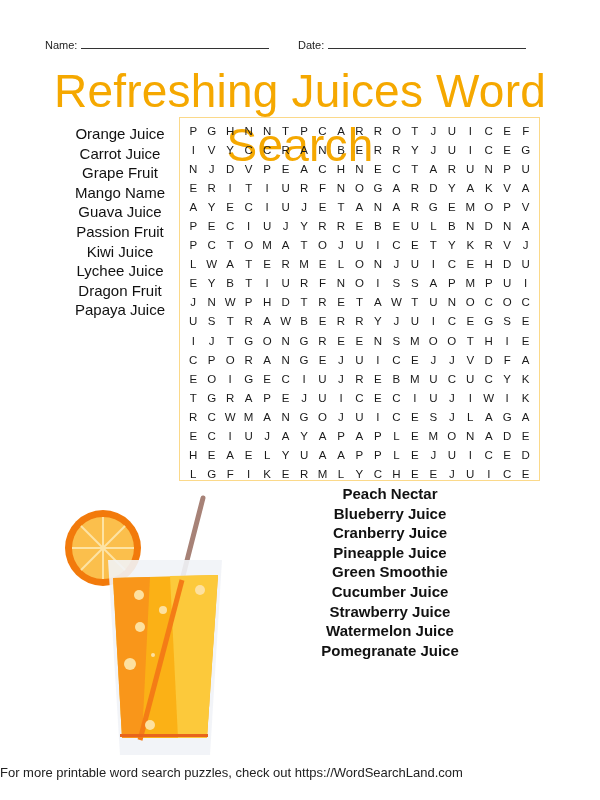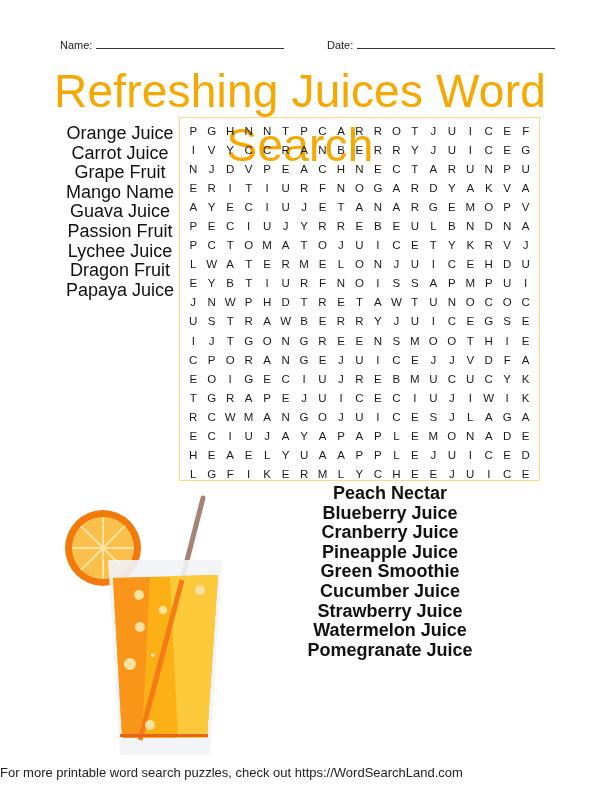--- a/index.html
+++ b/index.html
@@ -1,28 +1,28 @@
 <!DOCTYPE html>
 <html><head>
 <meta charset="utf-8">
 <style>
   html, body { margin:0; padding:0; background:#ffffff; }
   body { width:600px; height:800px; position:relative; overflow:hidden;
          font-family:"Liberation Sans", "DejaVu Sans", sans-serif; color:#1a1a1a; }
   .hdr { position:absolute; top:38px; font-size:11px; color:#222; }
   .hdr .line { display:inline-block; border-bottom:1px solid #333; height:10px; vertical-align:baseline; margin-left:4px; }
-  #name-field { left:60px; }
-  #date-field { left:327px; }
+  #name-field { left:45px; }
+  #date-field { left:298px; }
   .title { position:absolute; top:64px; left:0; width:600px; text-align:center;
            font-size:46px; color:#f5a800; letter-spacing:0.2px; }
   .grid { position:absolute; left:179px; top:117px; width:361px; height:364px;
           border:1.5px solid #fbd98a; box-sizing:border-box; padding:3px 4px 0 4px; }
   .grid-row { display:flex; height:19.1px; align-items:center; }
   .cell { width:18.5px; text-align:center; font-size:11.5px; color:#1a1a1a; }
-  .wl { position:absolute; text-align:center; font-size:18px; line-height:19.6px; color:#111; }
+  .wl { position:absolute; text-align:center; font-size:15px; line-height:19.6px; color:#111; }
   #wordlist-left { left:58px; top:124px; width:124px; }
   #wordlist-right { left:300px; top:484px; width:180px;font-weight:bold; }
   .footer { position:absolute; top:765px; left:0; width:536px; text-align:left; font-size:13px; color:#222; }
   .illus { position:absolute; left:50px; top:490px; width:250px; height:270px; }
 </style>
 </head>
 <body>
 
 <div class="hdr" id="name-field">
   <span>Name:</span><span class="line" style="width:188px"></span>
@@ -33,20 +33,21 @@
 
 <div class="title">Refreshing Juices Word Search</div>
 
 <div class="wl" id="wordlist-left">
     <div>Orange Juice</div>
     <div>Carrot Juice</div>
     <div>Grape Fruit</div>
     <div>Mango Name</div>
     <div>Guava Juice</div>
     <div>Passion Fruit</div>
+    <div>Kiwi Juice</div>
     <div>Lychee Juice</div>
     <div>Dragon Fruit</div>
     <div>Papaya Juice</div>
   </div>
 
 <div class="grid" id="grid">
     <div class="grid-row">
       <span class="cell">P</span>
       <span class="cell">G</span>
       <span class="cell">H</span>

